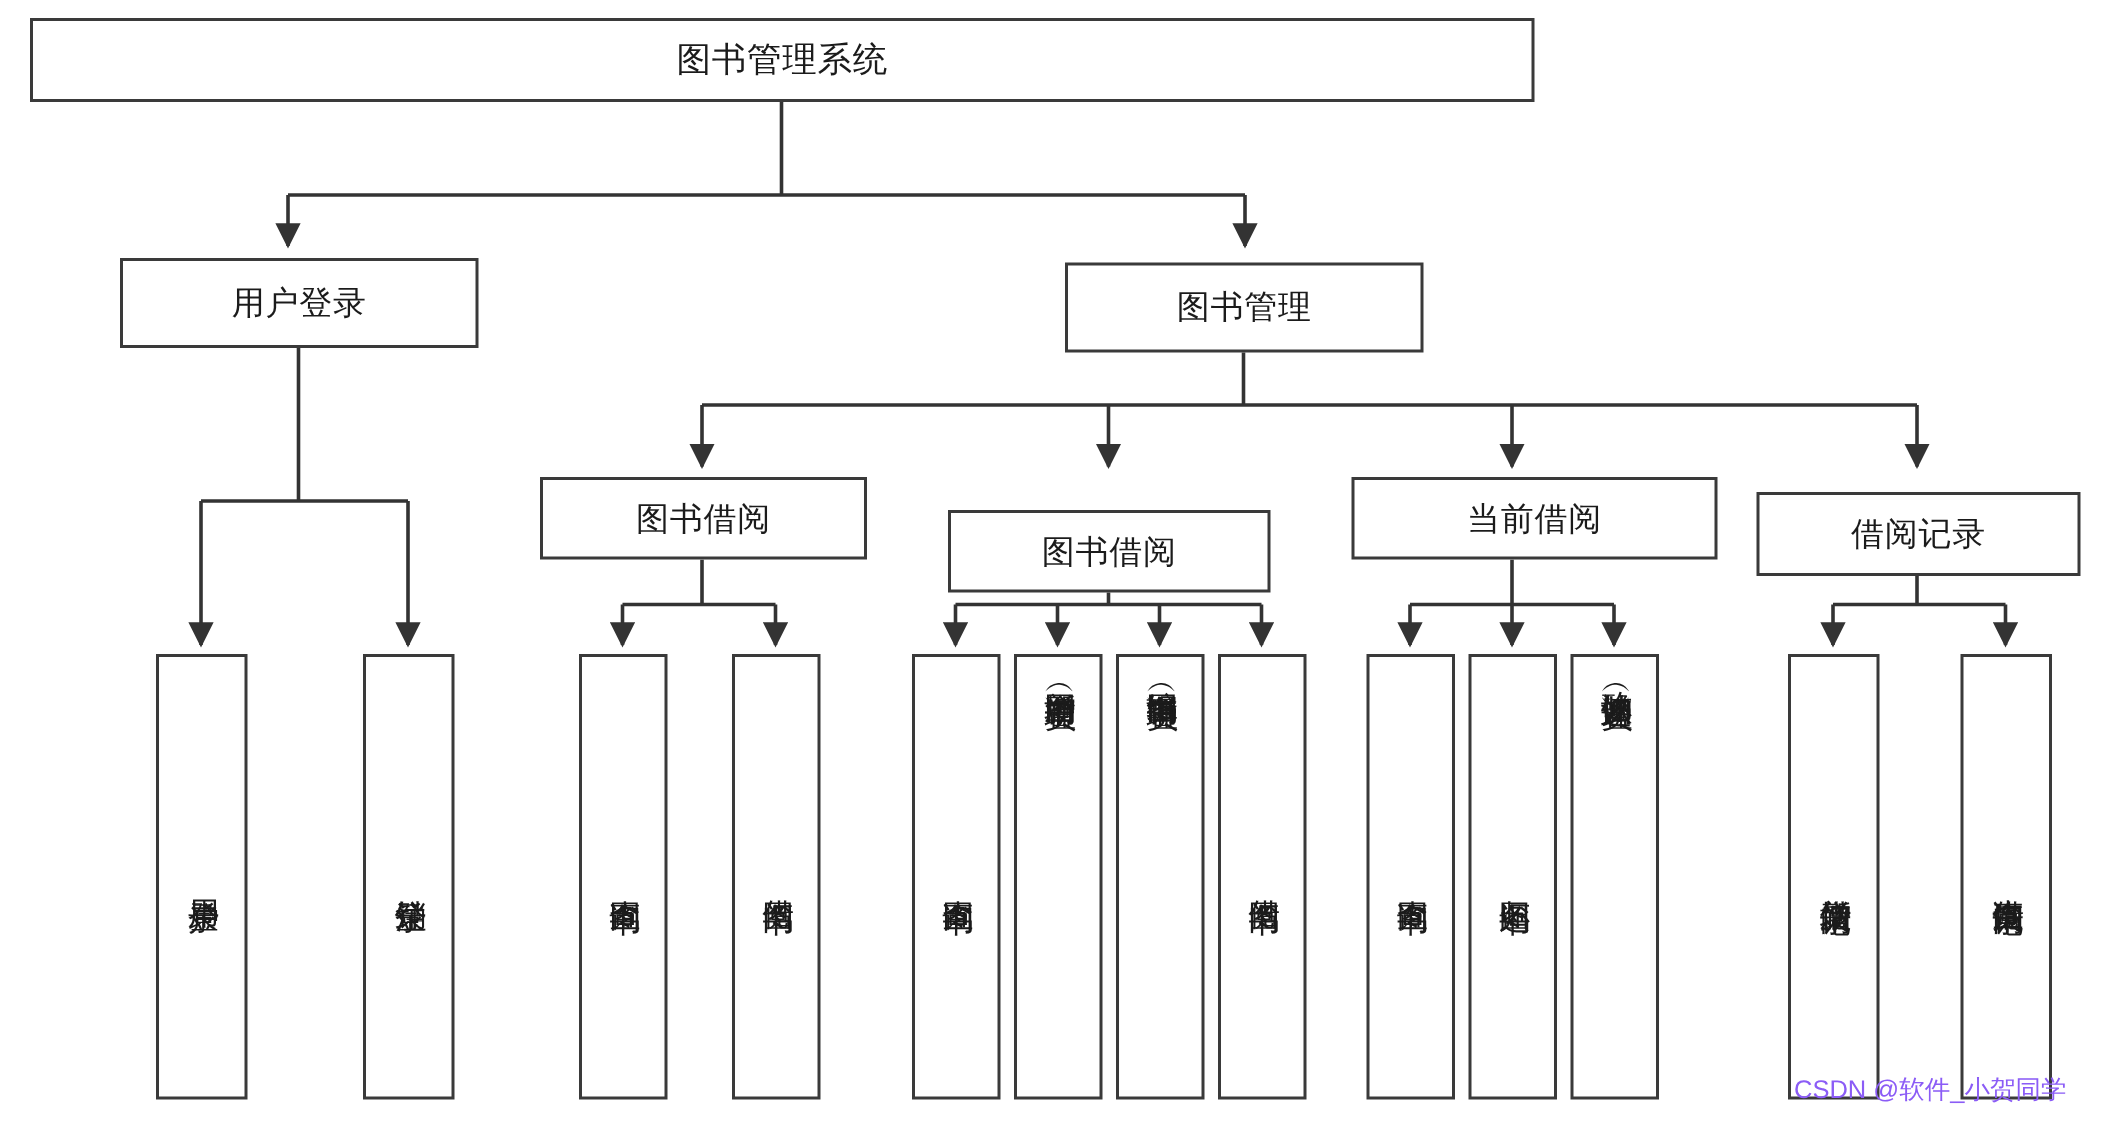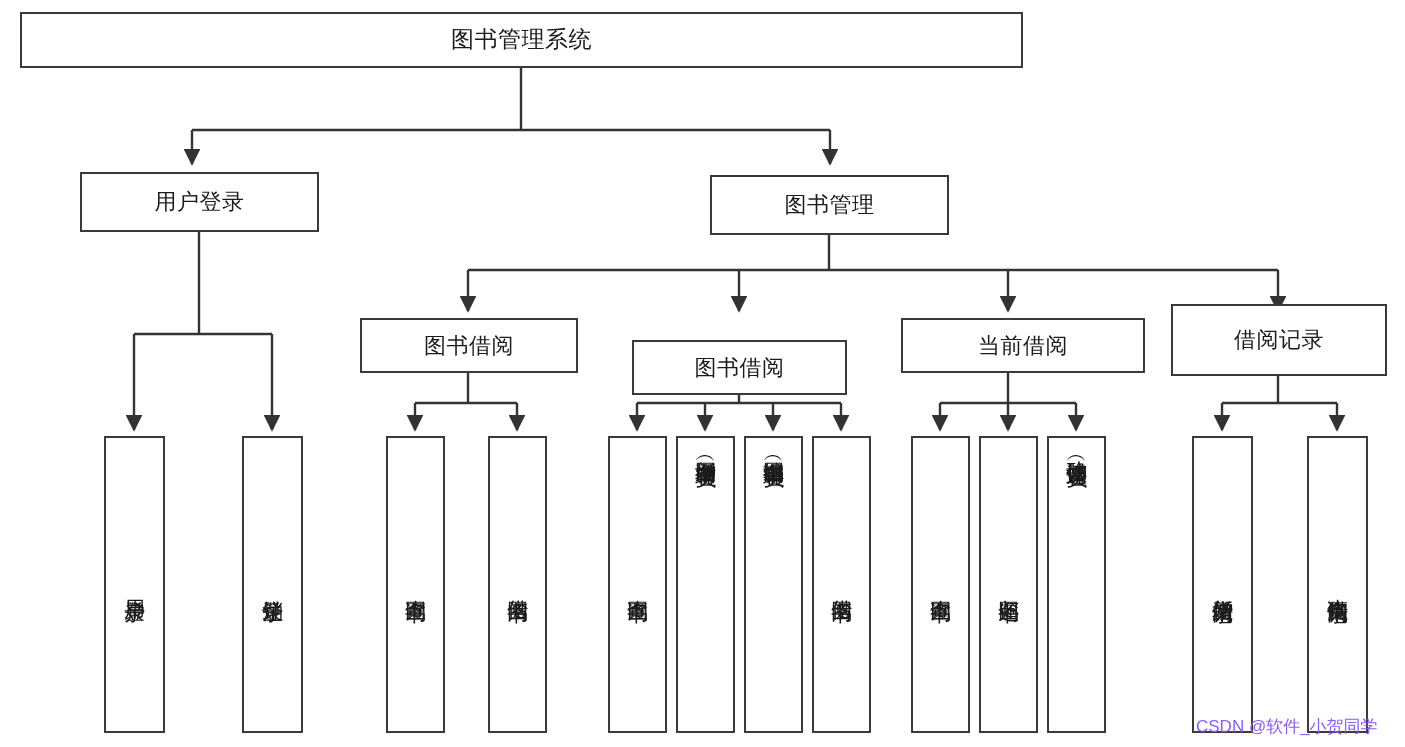--- a/index.html
+++ b/index.html
@@ -144,21 +144,21 @@
 
   <div class="node horiz" style="left:360px; top:318px; width:218px; height:55px;">
     <span class="node-label">图书借阅</span>
   </div>
   <div class="node horiz" style="left:632px; top:318px; width:215px; height:55px;margin-top:22px;">
     <span class="node-label">图书借阅</span>
   </div>
   <div class="node horiz" style="left:901px; top:318px; width:244px; height:55px;">
     <span class="node-label">当前借阅</span>
   </div>
-  <div class="node horiz" style="left:1171px; top:304px; width:216px; height:72px;">
+  <div class="node horiz" style="left:1171px; top:328px; width:216px; height:56px;">
     <span class="node-label">借阅记录</span>
   </div>
 
   <div class="node vert centered" style="left:104px; top:436px; width:61px; height:297px;">
     <span class="node-label">用户登录</span>
   </div>
   <div class="node vert centered" style="left:242px; top:436px; width:61px; height:297px;">
     <span class="node-label">注销登录</span>
   </div>
 

